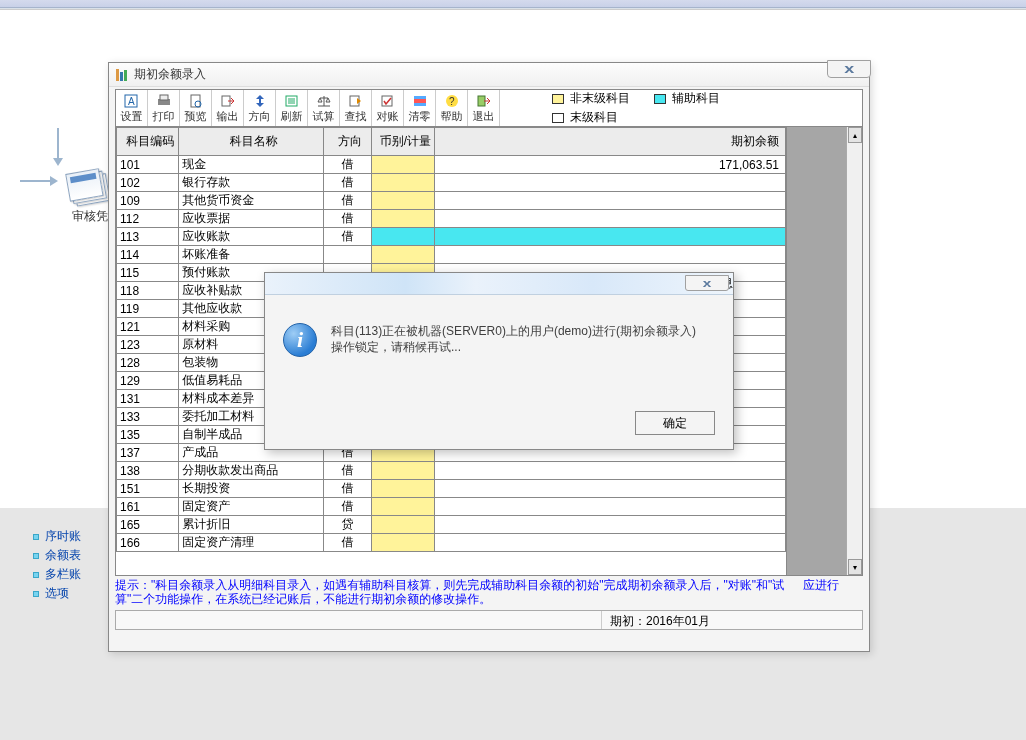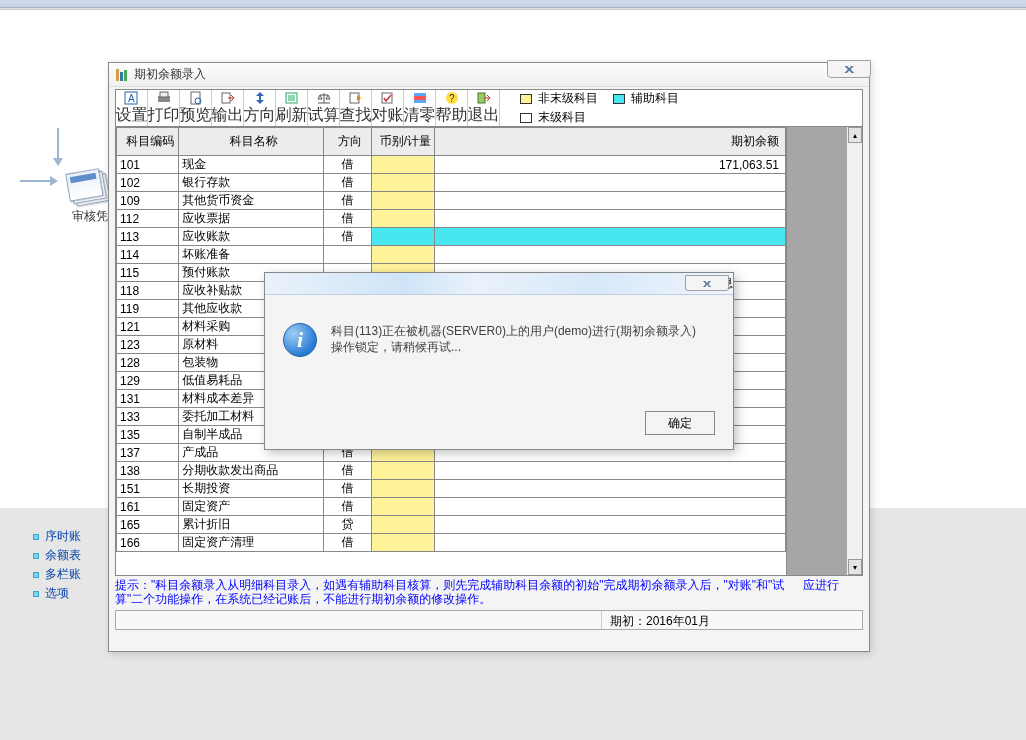--- a/index.html
+++ b/index.html
@@ -163,30 +163,30 @@
   align-items: center;
   justify-content: center;
   border-right: 1px solid #ccc;
   cursor: pointer;
   padding: 1px 0;
 }
 .tb-btn .ico {
   width: 18px; height: 16px;
   display: flex; align-items: center; justify-content: center;
 }
-.tb-btn .lbl { font-size: 16px; color: #333; white-space: nowrap; }
+.tb-btn .lbl { font-size: 11px; color: #333; white-space: nowrap; }
 .tb-legend {
   flex: 1;
   display: flex;
   flex-direction: column;
   justify-content: center;
   padding-left: 20px;
   gap: 2px;
 }
-.legend-row { display: flex; gap: 15px; }
+.legend-row { display: flex; gap: 24px; margin-left: 32px; }
 .legend-item { display: flex; align-items: center; gap: 6px; }
 .legend-sw {
   width: 12px; height: 10px;
   border: 1px solid #333;
 }
 
 .grid-wrap {
   position: relative;
   margin: 0 6px;
   border-left: 1px solid #888;
@@ -321,21 +321,21 @@
   font-weight: bold;
   border: 1px solid #2262a8;
   flex-shrink: 0;
 }
 .dialog .msg { line-height: 16px; color: #404040; }
 .dialog .dfoot {
   position: absolute;
   right: 18px; bottom: 14px;
 }
 .ok-btn {
-  width: 70px; height: 24px;
+  width: 80px; height: 24px;
   background: #f4f4f4;
   border: 1px solid #888;
   cursor: pointer;
   font-family: inherit;
   font-size: 12px;
 }
 </style>
 </head>
 <body>
 

